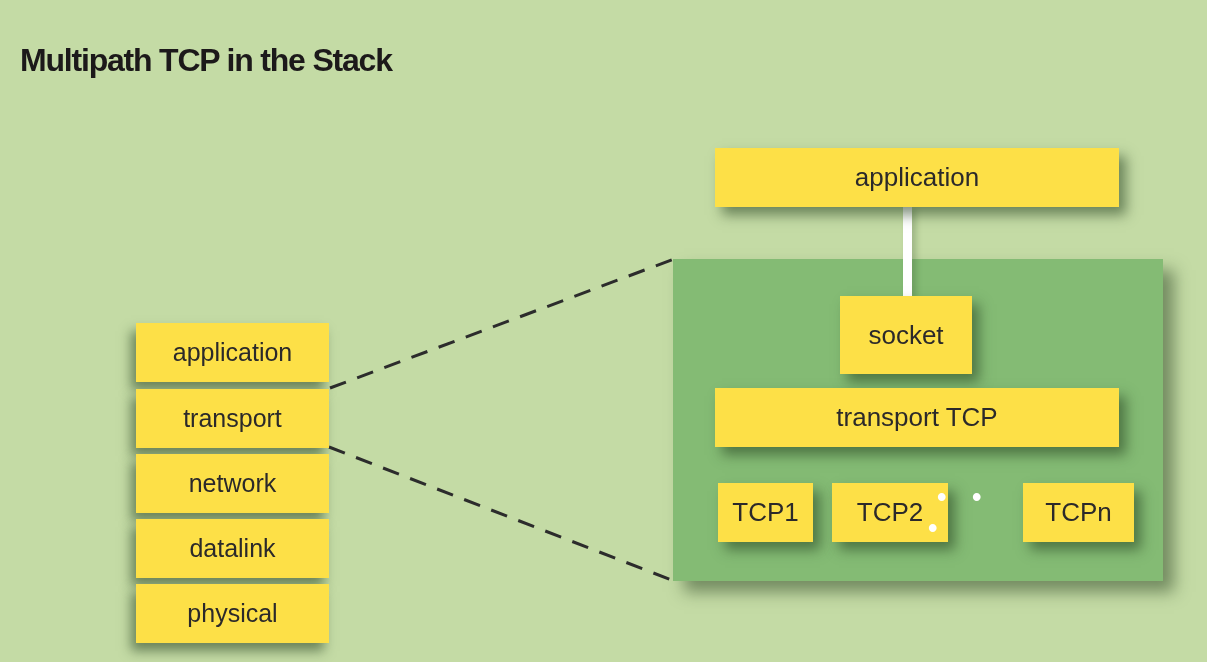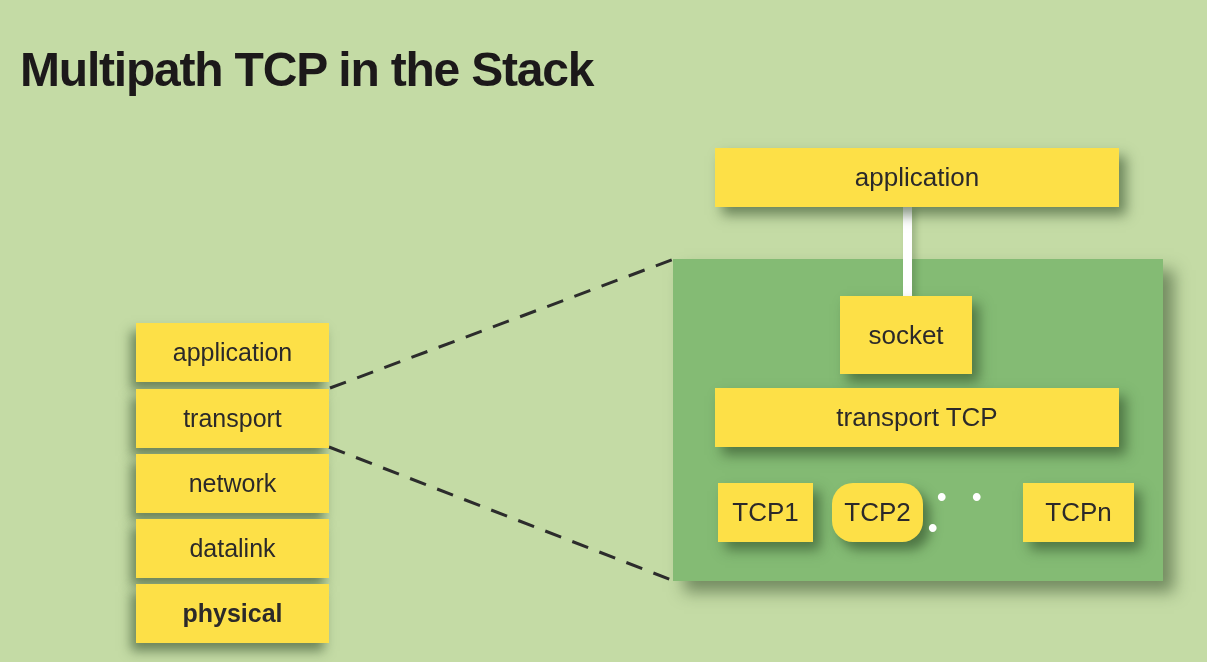--- a/index.html
+++ b/index.html
@@ -11,21 +11,21 @@
     height: 662px;
     background: #c4dba5;
     overflow: hidden;
   }
 
   .title {
     position: absolute;
     left: 20px;
     top: 42px;
     margin: 0;
-    font-size: 48px;
+    font-size: 32px;
     font-weight: 700;
     letter-spacing: -1.2px;
     color: #1c191a;
   }
 
   .dashes {
     position: absolute;
     left: 0; top: 0;
     width: 1207px;
     height: 662px;
@@ -78,21 +78,21 @@
     width: 9px;
     height: 90px;
     background: #ffffff;
     box-shadow: 4px 2px 6px rgba(35, 62, 30, 0.25);
   }
 
   .app-box    { left: 715px; top: 148px; width: 404px; height: 59px; }
   .socket-box { left: 840px; top: 296px; width: 132px; height: 78px; }
   .mptcp-box  { left: 715px; top: 388px; width: 404px; height: 59px; }
   .tcp1-box   { left: 718px; top: 483px; width: 95px;  height: 59px; }
-  .tcp2-box   { left: 832px; top: 483px; width: 91px;  height: 59px; border-radius: 21px; }
+  .tcp2-box   { left: 832px; top: 483px; width: 116px;  height: 59px; }
   .tcpn-box   { left: 1023px; top: 483px; width: 111px; height: 59px; }
 
   .ellipsis {
     position: absolute;
     left: 928px;
     top: 483px;
     width: 97px;
     height: 59px;
     display: flex;
     align-items: center;
@@ -113,21 +113,21 @@
 
   <svg class="dashes" viewBox="0 0 1207 662">
     <line class="dash-line" x1="330" y1="388" x2="674" y2="259"></line>
     <line class="dash-line" x1="329" y1="447" x2="674" y2="581"></line>
   </svg>
 
   <div class="box stack-box" style="top: 323px;">application</div>
   <div class="box stack-box" style="top: 389px;">transport</div>
   <div class="box stack-box" style="top: 454px;">network</div>
   <div class="box stack-box" style="top: 519px;">datalink</div>
-  <div class="box stack-box" style="top: 584px; font-weight: bold;">physical</div>
+  <div class="box stack-box" style="top: 584px;">physical</div>
 
   <div class="panel"></div>
 
   <div class="connector"></div>
 
   <div class="box detail-box app-box">application</div>
 
   <div class="box detail-box socket-box">socket</div>
 
   <div class="box detail-box mptcp-box">transport TCP</div>

